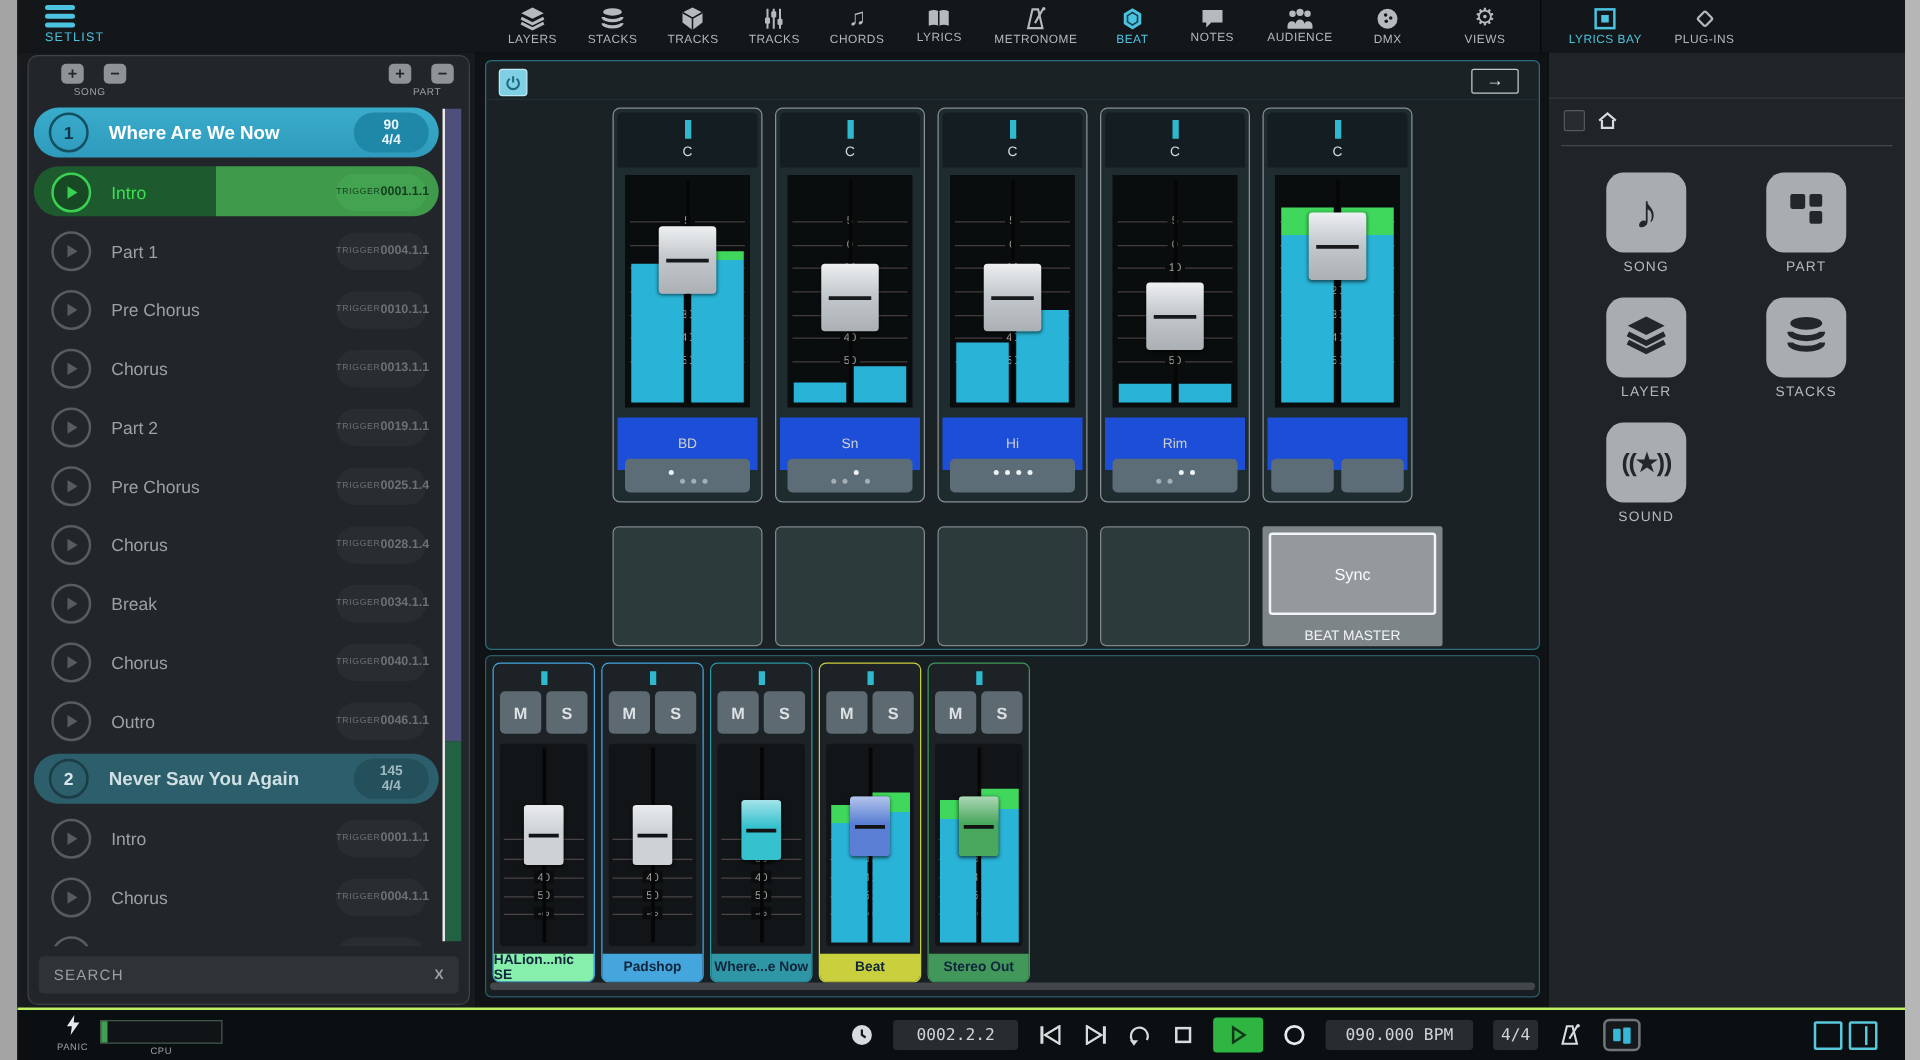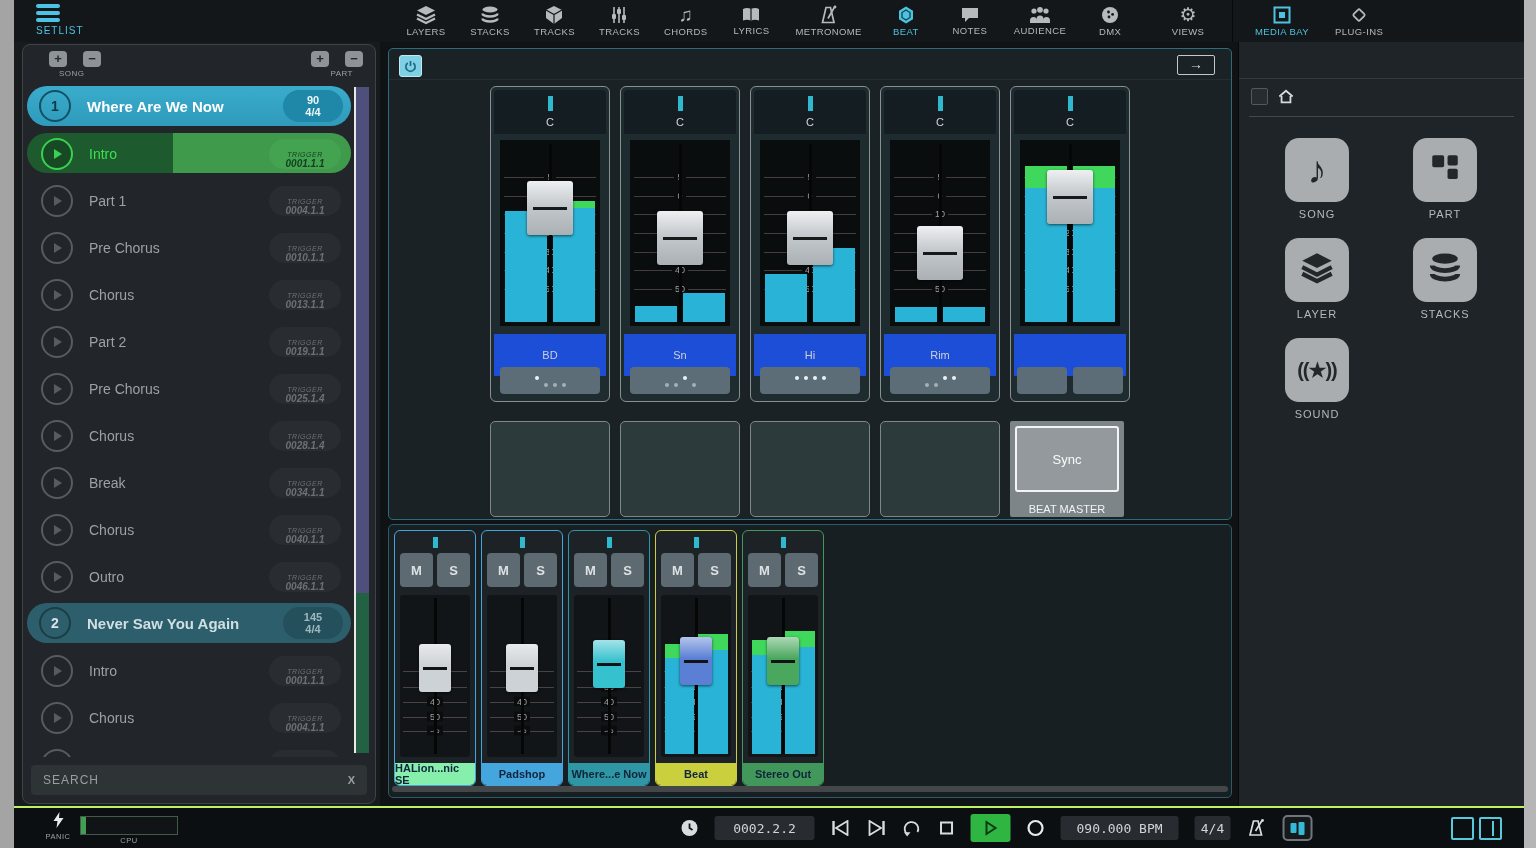--- a/index.html
+++ b/index.html
@@ -32,21 +32,21 @@
   .side-cap{position:absolute;top:24px;font-size:8px;color:#9aa0a4;letter-spacing:.5px;}
   #list{position:absolute;left:4px;right:22px;top:38px;bottom:46px;overflow:hidden;}
   .prow{height:47px;display:flex;align-items:center;position:relative;padding:0 6px;}
   .pill{position:absolute;left:0;right:2px;top:3px;bottom:4px;border-radius:22px;display:flex;align-items:center;}
   .numc{width:28px;height:28px;border-radius:50%;border:2px solid rgba(10,40,50,.65);margin-left:12px;display:flex;align-items:center;justify-content:center;font-size:14px;font-weight:bold;flex:0 0 auto;}
   .sname{margin-left:16px;font-size:15px;font-weight:bold;white-space:nowrap;}
   .sbadge{margin-left:auto;margin-right:8px;min-width:60px;height:32px;border-radius:16px;display:flex;flex-direction:column;align-items:center;justify-content:center;font-size:11px;line-height:12px;font-weight:bold;}
   .playc{width:28px;height:28px;border-radius:50%;border:2px solid #565c60;display:flex;align-items:center;justify-content:center;margin-left:8px;flex:0 0 auto;position:relative;z-index:1;}
   .playc i{width:0;height:0;border-left:8px solid #565c60;border-top:5px solid transparent;border-bottom:5px solid transparent;margin-left:2px;}
   .pname{margin-left:16px;font-size:14px;color:#9ba1a5;position:relative;z-index:1;}
-  .tbadge{margin-left:auto;margin-right:6px;width:72px;height:30px;border-radius:15px;background:#292d31;display:flex;flex-direction:column;align-items:center;justify-content:flex-end;color:#6b7175;position:relative;z-index:1;font-style:italic;}
+  .tbadge{margin-left:auto;margin-right:6px;width:72px;height:30px;border-radius:15px;background:#292d31;display:flex;flex-direction:row;align-items:center;justify-content:space-between;color:#6b7175;position:relative;z-index:1;}
   .tbadge .tl{font-size:7px;letter-spacing:.5px;}
   .tbadge .tv{font-size:10px;font-weight:bold;}
   .prow.active .pill{background:linear-gradient(90deg,#1d5a2e 0 45%,#3f9a4b 45%);}
   .prow.active .playc{border-color:#3bd052;background:#174a24;}
   .prow.active .playc i{border-left-color:#3bd052;}
   .prow.active .pname{color:#3ce052;}
   .prow.active .tbadge{background:#43a351;color:#143d1f;}
   #scrollstrip{position:absolute;right:6px;top:42px;bottom:50px;width:13px;border-left:2px solid #e9e9e9;}
   #scrollstrip .p1{position:absolute;left:0;right:0;top:0;height:76%;background:#4f4f7c;}
   #scrollstrip .p2{position:absolute;left:0;right:0;top:76%;bottom:0;background:#226144;}
@@ -76,21 +76,21 @@
   .bhandle{position:absolute;left:50%;width:46px;height:54px;margin-left:-23px;border-radius:3px;background:linear-gradient(180deg,#eef0f2,#c4c9cd 45%,#aab0b4);box-shadow:0 1px 3px rgba(0,0,0,.6);}
   .bhandle:after{content:"";position:absolute;left:12%;right:12%;top:50%;height:3px;margin-top:-1px;background:#17191b;}
   .bname{position:absolute;left:3px;right:3px;top:247px;height:42px;background:#1d4ed8;display:flex;align-items:center;justify-content:center;font-size:11px;color:#cdd1d4;}
   .bpattern{position:absolute;left:9px;right:9px;top:280px;height:27px;background:#5d6d77;border-radius:4px;display:flex;align-items:center;justify-content:center;gap:5px;}
   .bpattern .dot{width:4px;height:4px;border-radius:50%;background:#eef1f3;}
   .bpattern .dot.lo{opacity:.5;transform:translateY(4px);}
   .bpattern .dot.hi{transform:translateY(-3px);}
   .minis{position:absolute;left:6px;right:6px;top:280px;height:27px;display:flex;gap:6px;}
   .minis div{flex:1;background:#5d6d77;border-radius:4px;}
   .bpad{position:absolute;top:372px;width:120px;height:96px;border:1px solid #7e868a;border-radius:5px;background:#2c3a3c;box-sizing:border-box;}
-  #masterbox{position:absolute;top:372px;width:114px;height:96px;background:#7e8588;border-radius:2px;box-sizing:border-box;}
+  #masterbox{position:absolute;top:372px;width:144px;height:96px;background:#7e8588;border-radius:2px;box-sizing:border-box;}
   #syncbtn{position:absolute;left:5px;right:5px;top:5px;height:62px;background:#93999c;border:2px solid #f2f4f5;border-radius:3px;display:flex;align-items:center;justify-content:center;font-size:13px;color:#fafbfb;}
   #masterlabel{position:absolute;left:0;right:0;bottom:2px;text-align:center;font-size:11px;color:#f2f4f5;}
 
   #mixpanel{position:absolute;left:8px;right:6px;top:482px;bottom:10px;background:#181f22;border:1px solid #2c5a66;border-radius:5px;}
   .mstrip{position:absolute;top:5px;width:82px;height:256px;border-radius:6px;background:#1c2225;border:1px solid #555;box-sizing:border-box;}
   .mtick{position:absolute;top:6px;left:50%;width:5px;height:11px;margin-left:-2px;background:#2fb9ce;}
   .msrow{position:absolute;top:22px;left:5px;right:5px;display:flex;gap:4px;}
   .msrow div{flex:1;height:34px;background:#5d6a72;border-radius:4px;display:flex;align-items:center;justify-content:center;font-size:13px;font-weight:bold;color:#dde1e4;}
   .mfader{position:absolute;top:64px;left:5px;right:5px;bottom:28px;background:#121517;border-radius:3px;}
   .mhandle{position:absolute;left:50%;width:32px;height:48px;margin-left:-16px;border-radius:3px;box-shadow:0 1px 3px rgba(0,0,0,.6);}
@@ -270,21 +270,21 @@
           </div>
         </div>
       <div id="right-tabs">
           <div class="tab active">
             <span>
               <svg width="20" height="20" viewBox="0 0 20 20">
                 <rect x="2.5" y="2.5" width="15" height="15" fill="none" stroke="#4cc3e0" stroke-width="2"></rect>
                 <rect x="7" y="7" width="6" height="6" fill="#4cc3e0"></rect>
               </svg>
             </span>
-            <span class="tlabel">MEDIA BAY</span>
+            <span class="tlabel">LYRICS BAY</span>
           </div>
           <div class="tab">
             <span>
               <svg width="20" height="20" viewBox="0 0 20 20">
                 <rect x="5.6" y="5.6" width="8.8" height="8.8" transform="rotate(45 10 10)" fill="none" stroke="#b6babd" stroke-width="1.8" rx="1.5"></rect>
               </svg>
             </span>
             <span class="tlabel">PLUG-INS</span>
           </div>
         </div>

